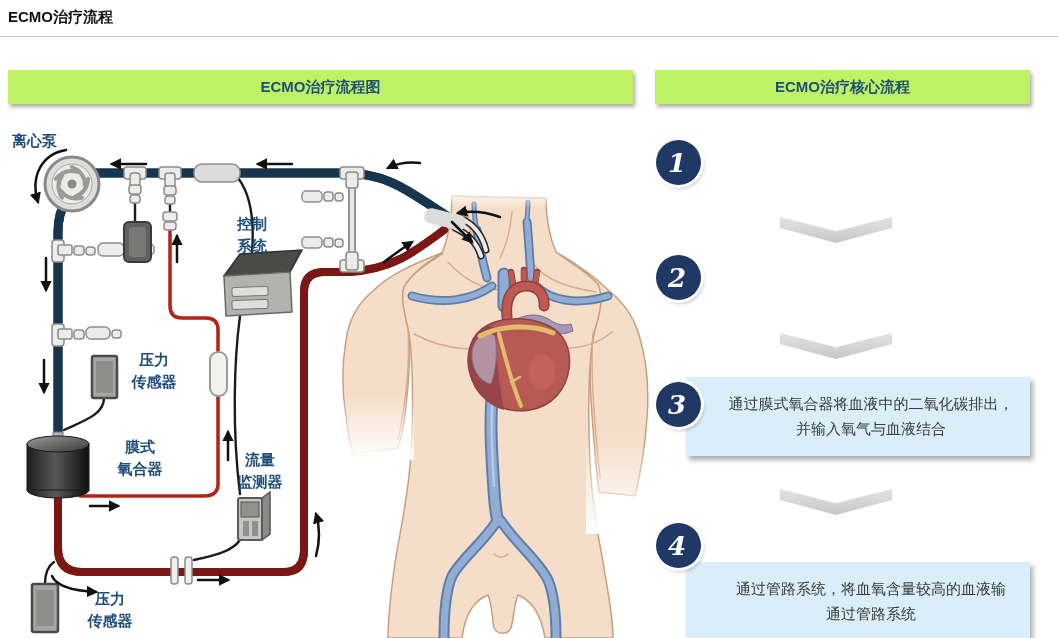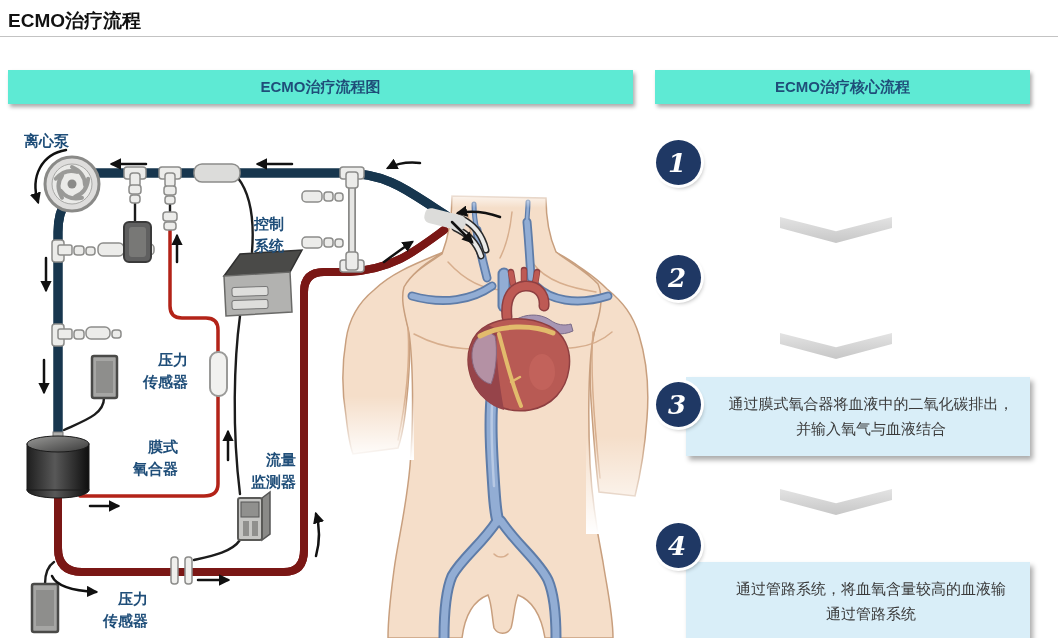--- a/index.html
+++ b/index.html
@@ -1,26 +1,26 @@
 <!DOCTYPE html>
 <html><head>
 <meta charset="utf-8">
 <style>
   html,body{margin:0;padding:0;background:#fff;}
   #app{position:relative;width:1058px;height:638px;background:#fff;overflow:hidden;
        font-family:"Liberation Sans",sans-serif;}
-  .page-title{position:absolute;left:8px;top:8px;font-size:19px;font-weight:700;color:#111;}
+  .page-title{position:absolute;left:8px;top:8px;font-size:15px;font-weight:700;color:#111;}
   .title-rule{position:absolute;left:0;top:36px;width:1058px;height:1px;background:#c3c3c3;}
-  .panel-header{position:absolute;top:70px;height:34px;background:#5eead4;
+  .panel-header{position:absolute;top:70px;height:34px;background:#bef264;
        box-shadow:2px 3px 4px rgba(0,0,0,.33);color:#1f4e79;font-weight:700;font-size:15px;
        display:flex;align-items:center;justify-content:center;}
   #left-header{left:8px;width:625px;}
   #right-header{left:655px;width:375px;}
-  .dlabel{position:absolute;color:#1f4e79;font-weight:700;font-size:15px;line-height:1.45;text-align:right;}
-  #lbl-pump{left:24px;top:130px;text-align:left;}
+  .dlabel{position:absolute;color:#1f4e79;font-weight:700;font-size:15px;line-height:1.45;text-align:center;}
+  #lbl-pump{left:12px;top:130px;text-align:left;}
   #lbl-control{left:220px;top:213px;width:64px;}
   #lbl-pressure-top{left:120px;top:349px;width:68px;}
   #lbl-oxygenator{left:102px;top:436px;width:76px;}
   #lbl-flow{left:224px;top:449px;width:72px;}
   #lbl-pressure-bottom{left:72px;top:588px;width:76px;}
   svg#circuit{position:absolute;left:0;top:110px;}
   .step-circle{position:absolute;left:656px;width:45px;height:45px;border-radius:50%;
        background:#1f3864;box-shadow:0 0 0 3px #fff,2px 3px 4px rgba(0,0,0,.3);z-index:3;
        color:#fff;font-family:"DejaVu Serif",serif;font-style:italic;font-weight:700;font-size:26px;
        display:flex;align-items:center;justify-content:center;padding-right:3px;box-sizing:border-box;}

